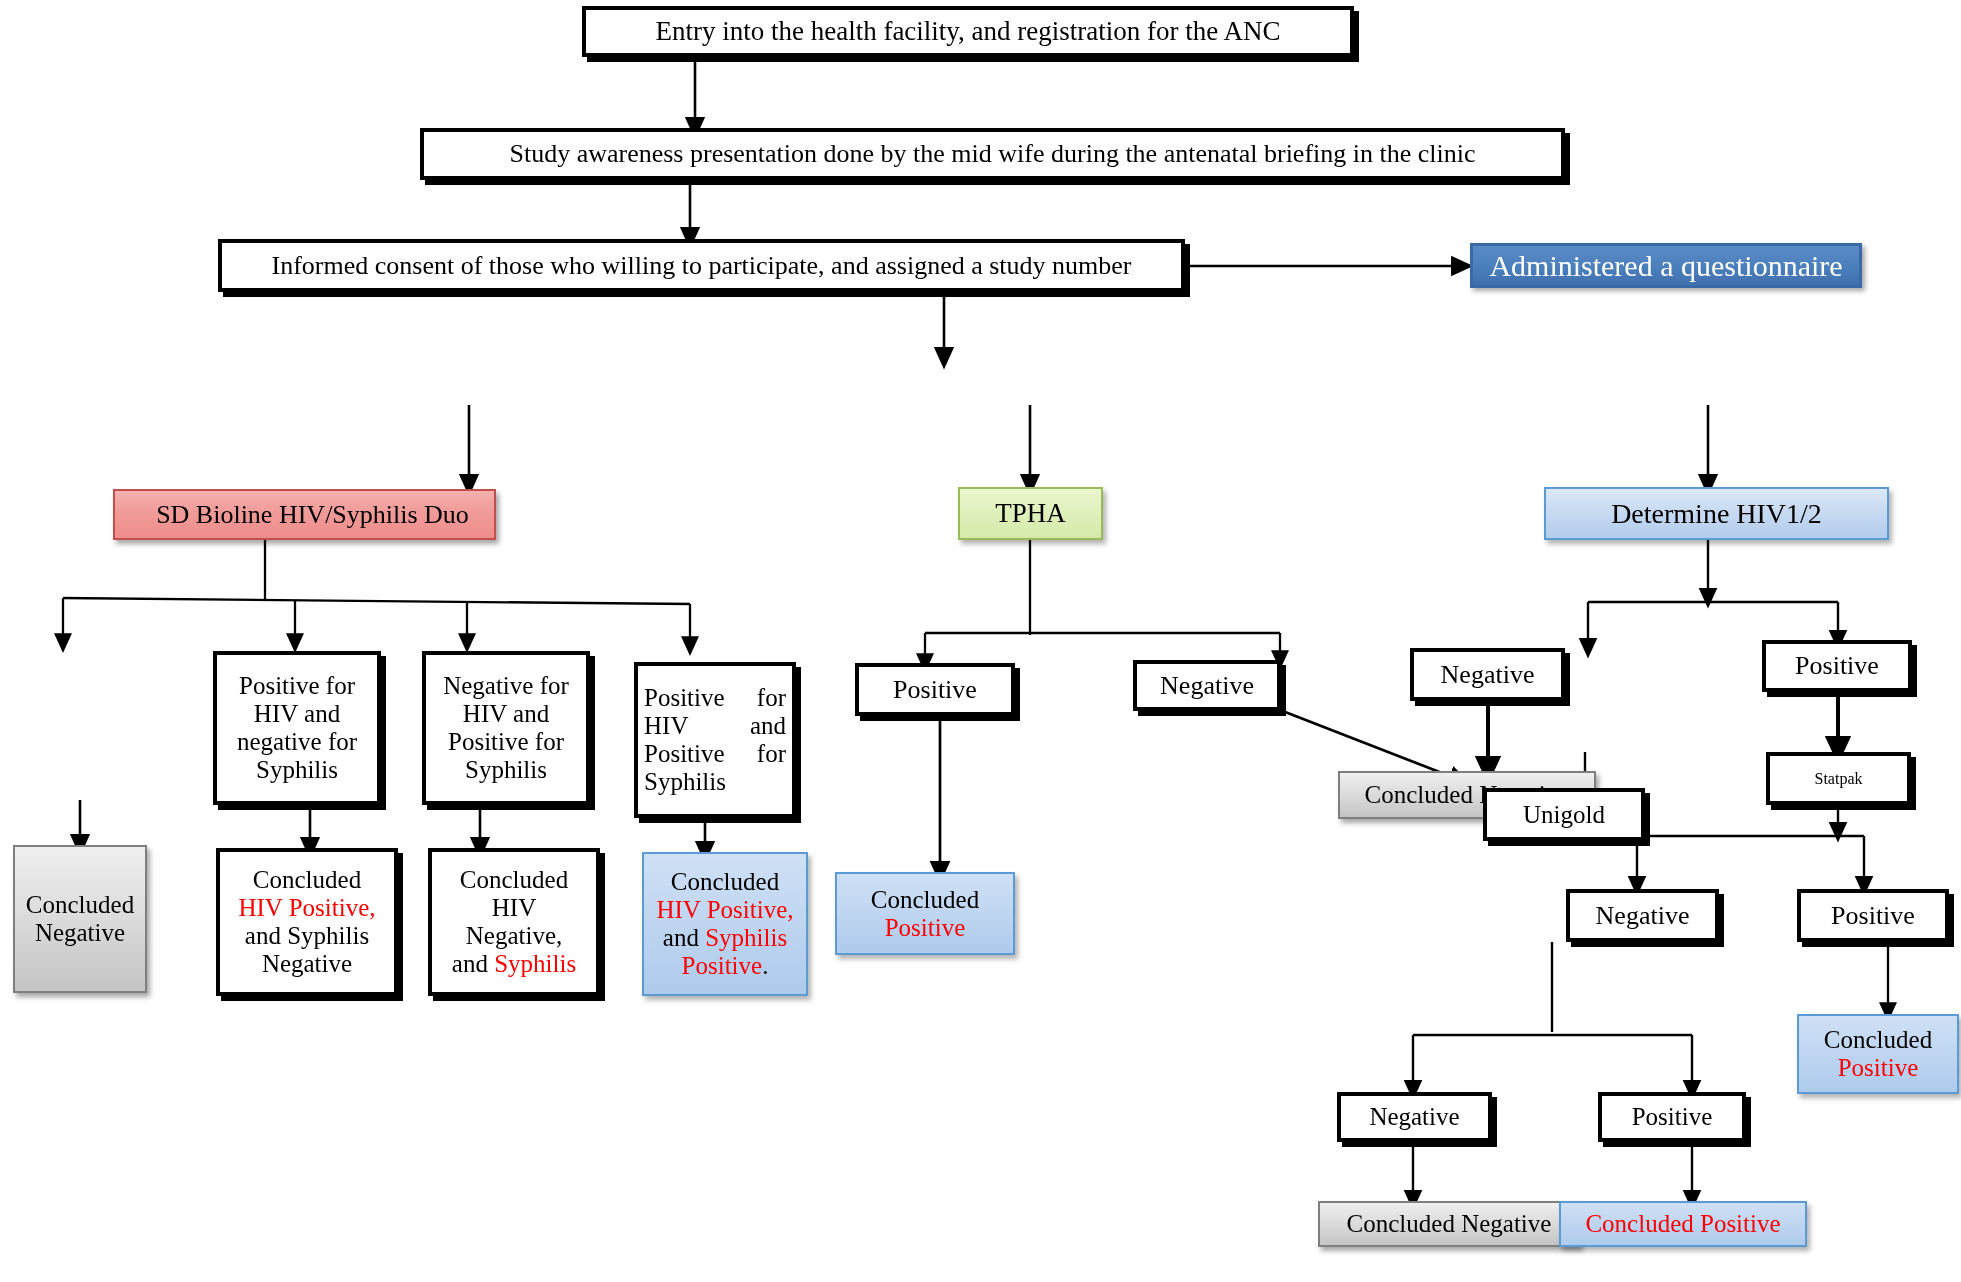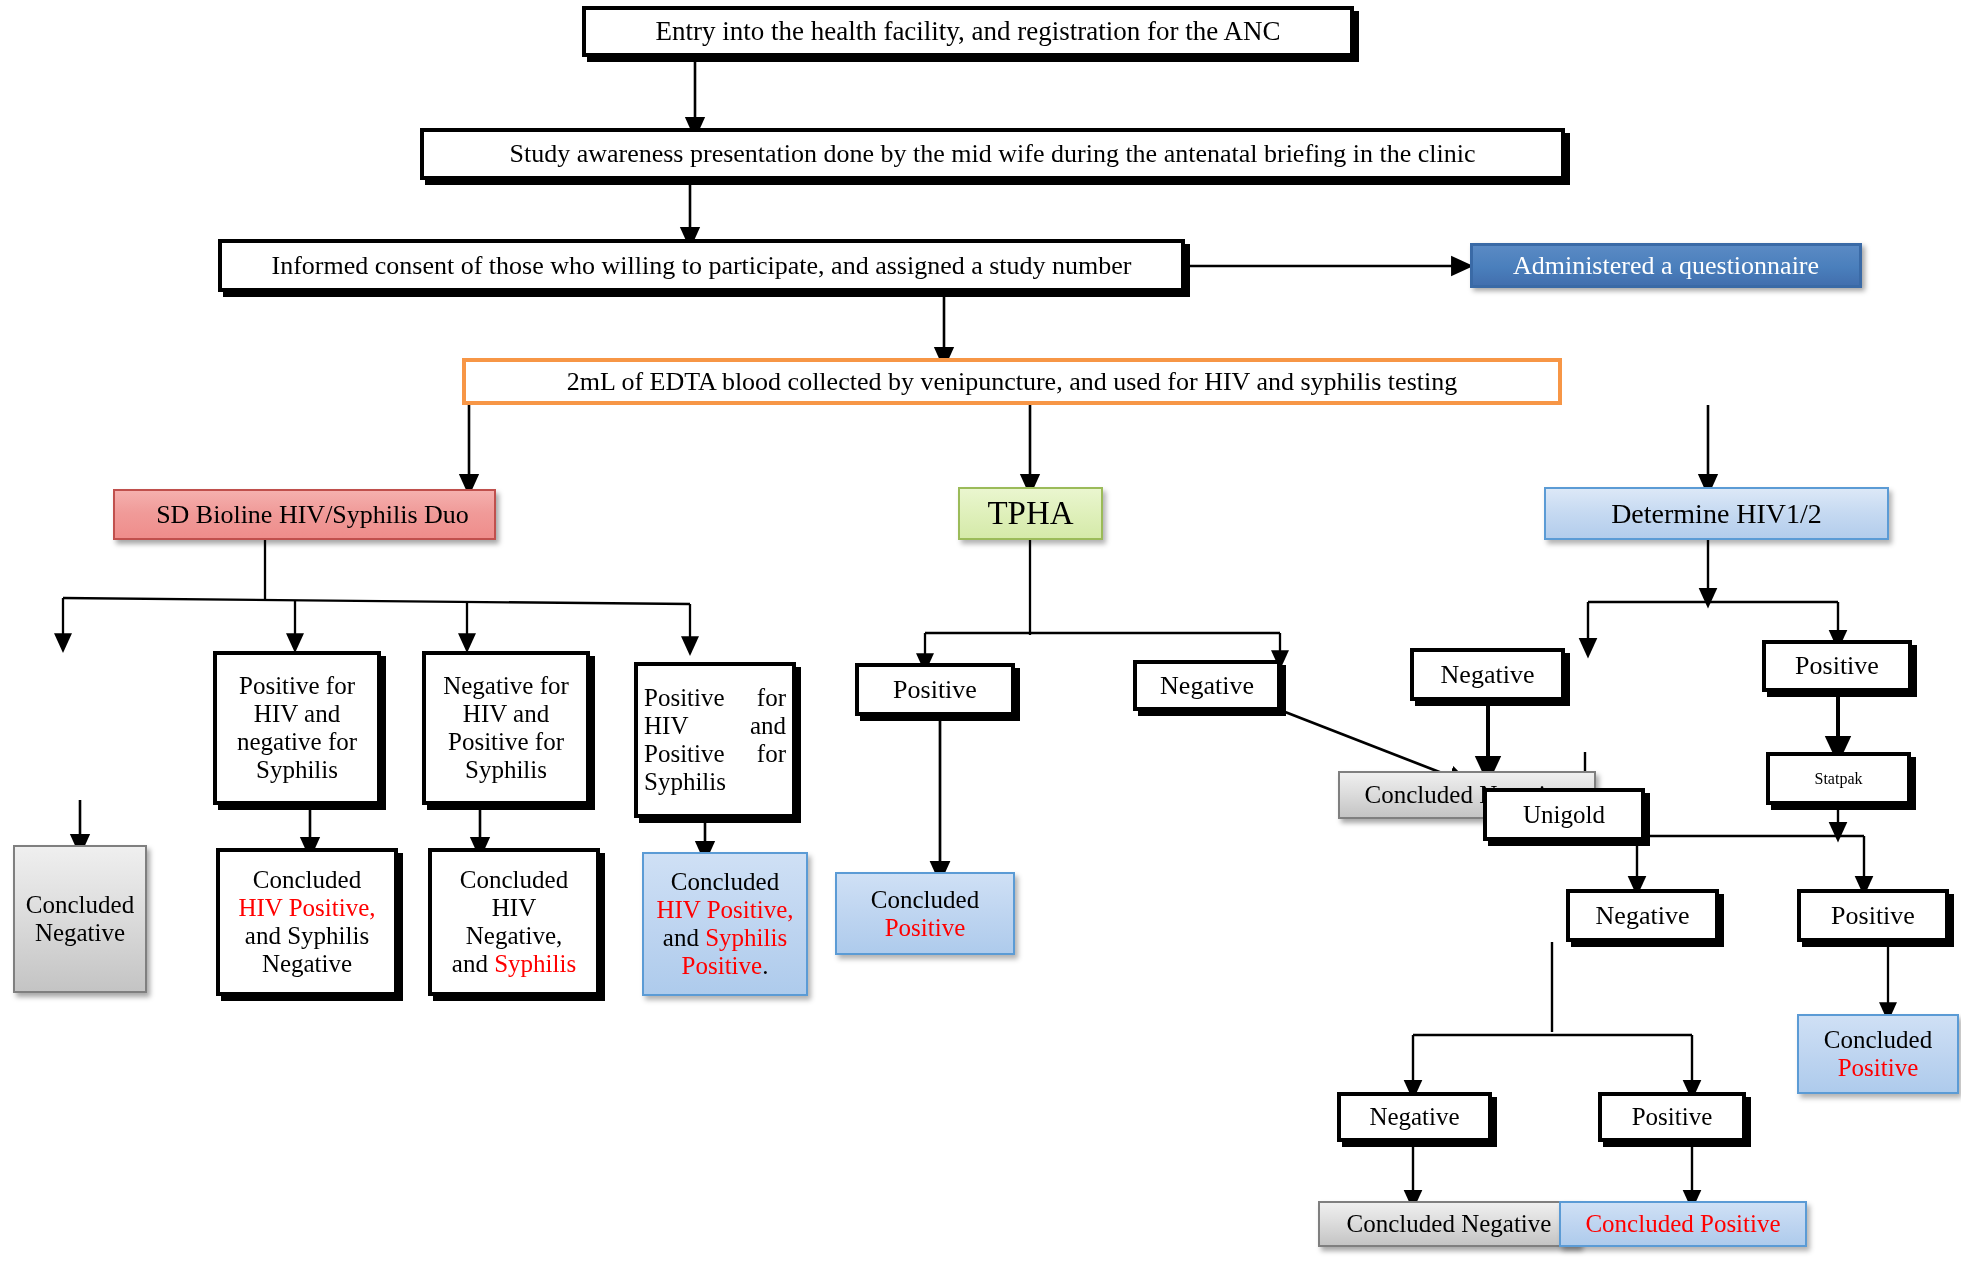--- a/index.html
+++ b/index.html
@@ -140,33 +140,30 @@
   </div>
 
   <div class="node b-black" style="left:420px;top:128px;width:1145px;height:52px;font-size:26px;">
     <span class="txt">Study awareness presentation done by the mid wife during the antenatal briefing in the clinic</span>
   </div>
 
   <div class="node b-black" style="left:218px;top:239px;width:967px;height:53px;font-size:26px;">
     <span class="txt">Informed consent of those who willing to participate, and assigned a study number</span>
   </div>
 
-  <div class="node f-blue" style="left:1470px;top:243px;width:392px;height:45px;font-size:26px;">
+  <div class="node f-blue" style="left:1470px;top:243px;width:392px;height:45px;font-size:30px;">
     <span class="txt">Administered a questionnaire</span>
   </div>
 
-  <div class="node b-orange" style="left:462px;top:358px;width:1100px;height:47px;font-size:26px;">
-    <span class="txt">2mL of EDTA blood collected by venipuncture, and used for HIV and syphilis testing</span>
-  </div>
 
   <div class="node f-red" style="left:113px;top:489px;width:383px;height:51px;font-size:26px;padding-left:16px;">
     <span class="txt">SD Bioline HIV/Syphilis Duo</span>
   </div>
 
-  <div class="node f-green" style="left:958px;top:487px;width:145px;height:53px;font-size:33px;">
+  <div class="node f-green" style="left:958px;top:487px;width:145px;height:53px;font-size:27px;">
     <span class="txt">TPHA</span>
   </div>
 
   <div class="node f-ltblue" style="left:1544px;top:487px;width:345px;height:53px;font-size:28px;">
     <span class="txt">Determine HIV1/2</span>
   </div>
 
 
   <div class="node b-black" style="left:422px;top:651px;width:168px;height:154px;font-size:25px;">
     <span class="txt">Negative for HIV and Positive for Syphilis</span>

